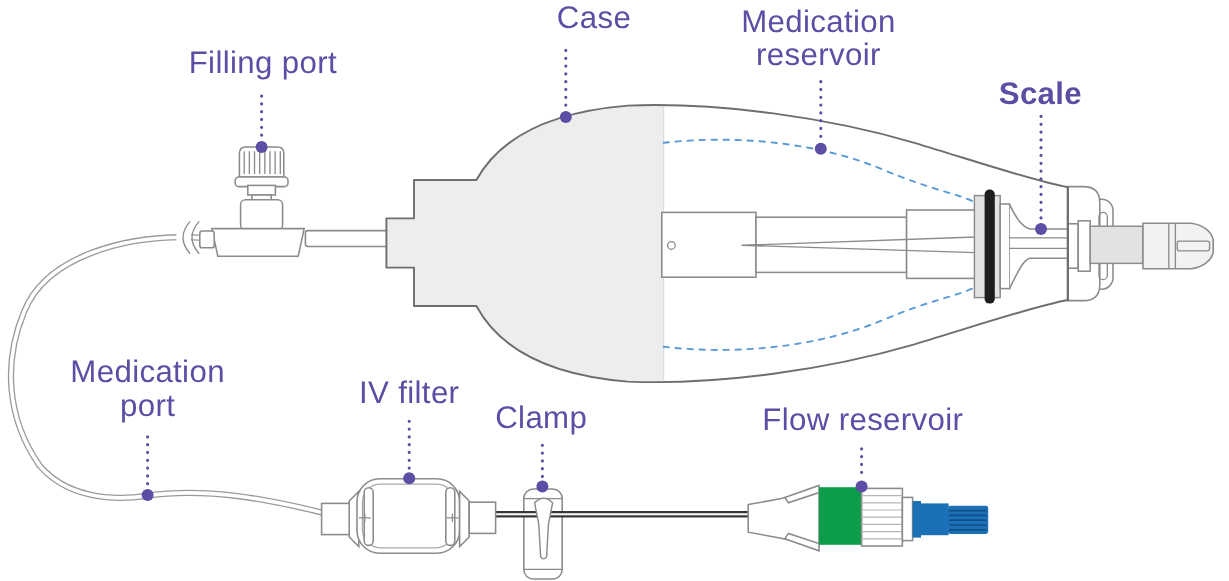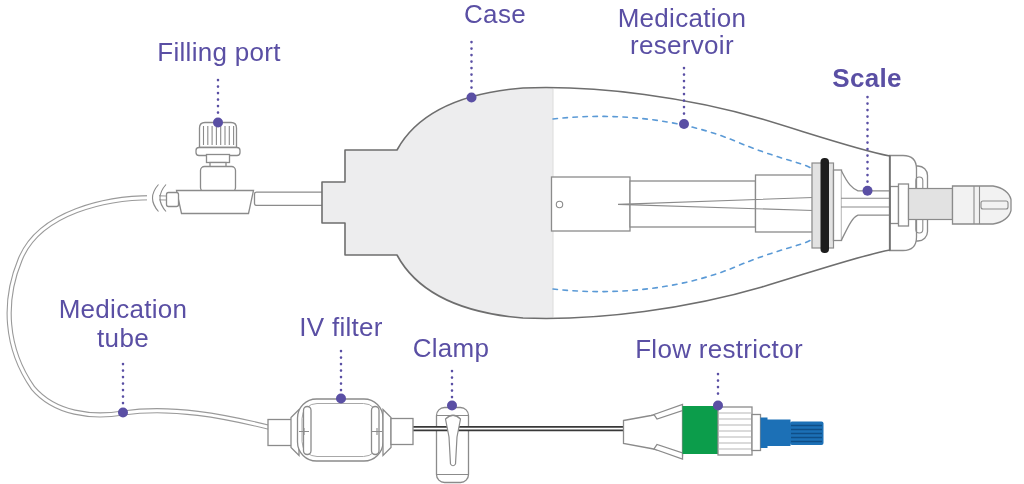--- a/index.html
+++ b/index.html
@@ -164,17 +164,17 @@
       <circle class="ldot" cx="718" cy="405.5" r="5"></circle>
     </g>
   </svg>
 
   <div class="label" style="left:219px;top:38px;">Filling port</div>
   <div class="label" style="left:471px;top:0;margin-left:24px;">Case</div>
   <div class="label" style="left:682px;top:31px;">reservoir</div>
   <div class="label" style="left:682px;top:4px;">Medication</div>
   <div class="label" style="left:867px;top:64px;font-weight:bold;">Scale</div>
   <div class="label" style="left:123px;top:295px;">Medication</div>
-  <div class="label" style="left:123px;top:324px;">tube</div>
+  <div class="label" style="left:123px;top:324px;">port</div>
   <div class="label" style="left:451px;top:334px;">Clamp</div>
   <div class="label" style="left:341px;top:313px;">IV filter</div>
-  <div class="label" style="left:719px;top:335px;">Flow restrictor</div>
+  <div class="label" style="left:719px;top:335px;">Flow reservoir</div>
 </div>
 
 </body></html>

